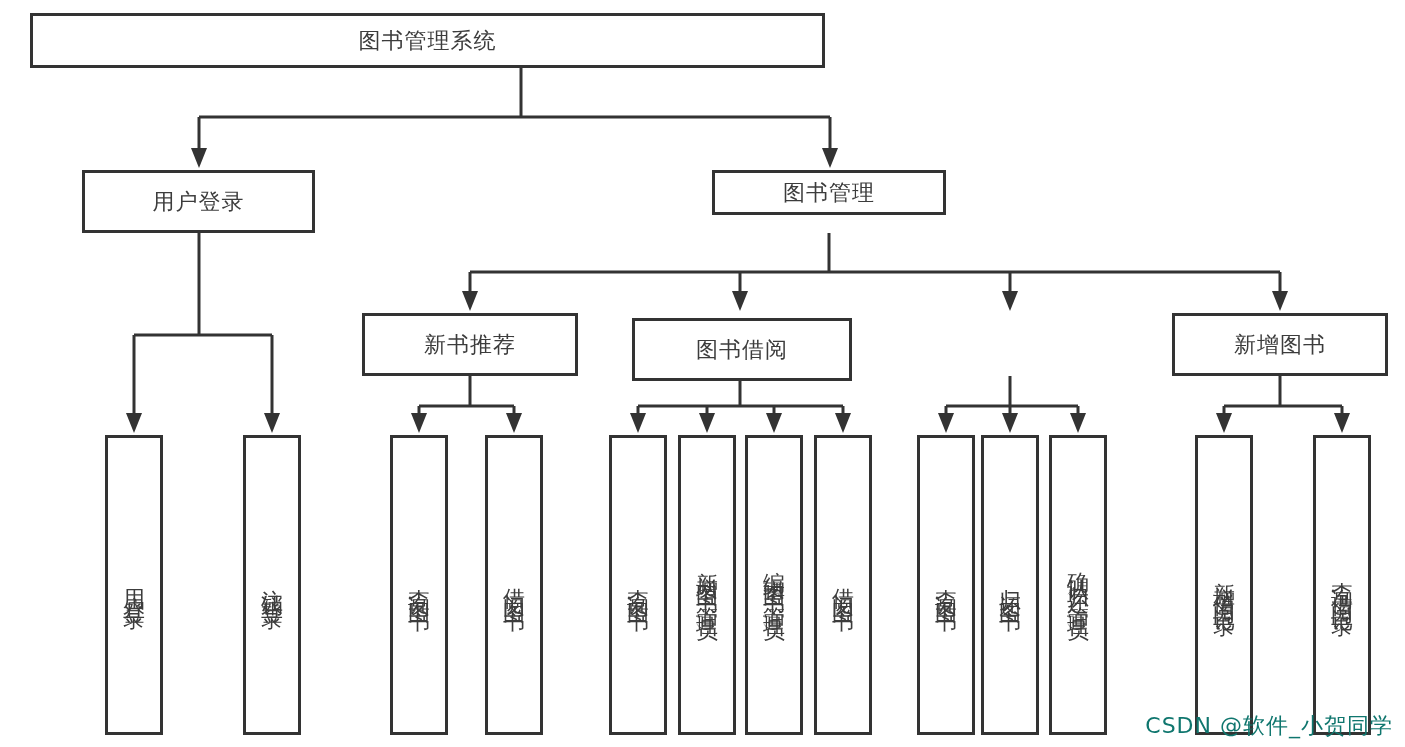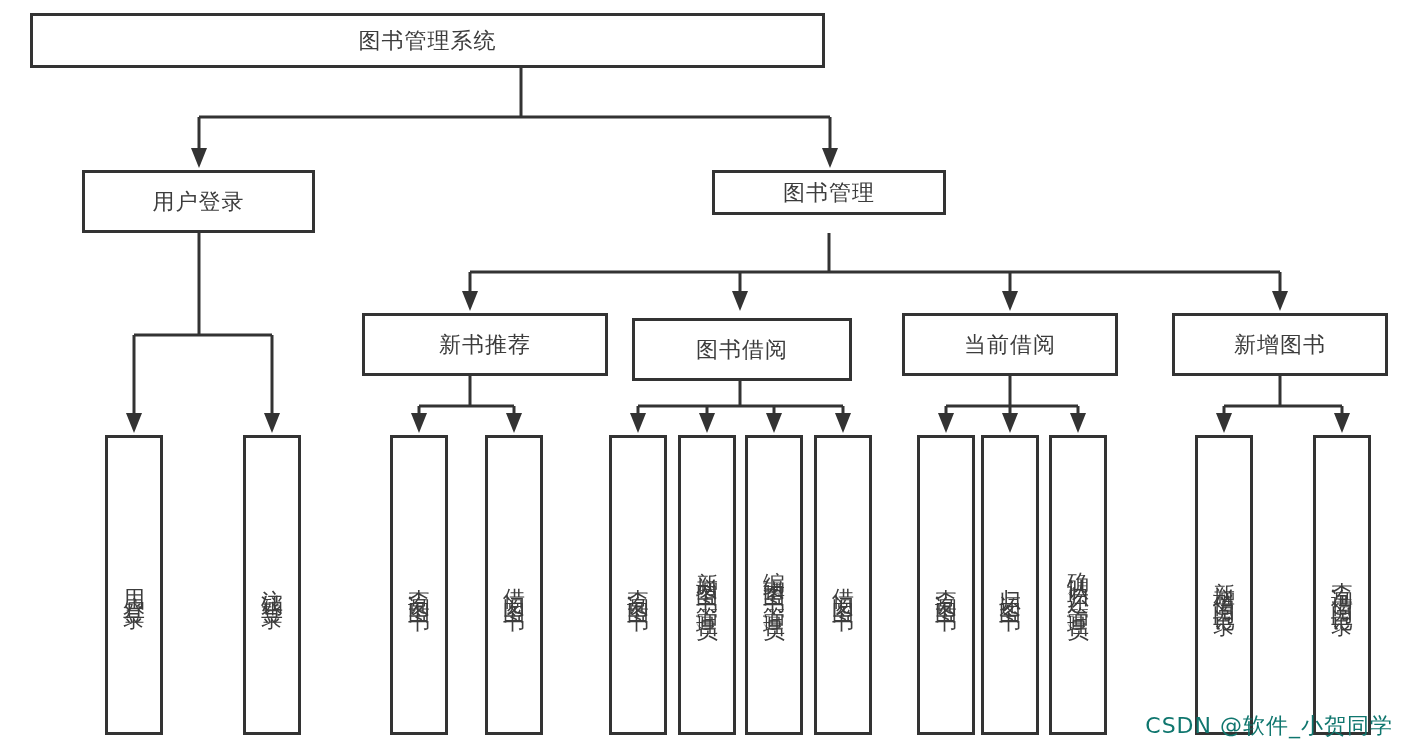--- a/index.html
+++ b/index.html
@@ -126,23 +126,22 @@
       <polygon points="1216,413 1232,413 1224,433"></polygon>
       <polygon points="1334,413 1350,413 1342,433"></polygon>
     </g>
   </svg>
 
   <div class="node h-text" style="left:20px; top:13px; width:795px; height:55px;margin-left:10px;">图书管理系统</div>
 
   <div class="node h-text" style="left:82px; top:170px; width:233px; height:63px;">用户登录</div>
   <div class="node h-text" style="left:712px; top:170px; width:234px; height:45px;">图书管理</div>
 
-  <div class="node h-text" style="left:362px; top:313px; width:246px; height:63px;">新书推荐</div>
+  <div class="node h-text" style="left:362px; top:313px; width:216px; height:63px;">新书推荐</div>
   <div class="node h-text" style="left:632px; top:318px; width:220px; height:63px;">图书借阅</div>
-  <div class="node h-text" style="left:902px; top:313px; width:216px; height:63px;">当前借阅</div>
   <div class="node h-text" style="left:1172px; top:313px; width:216px; height:63px;">新增图书</div>
 
   <div class="node v-text" style="left:105px; top:435px; width:58px; height:300px;">用户登录</div>
   <div class="node v-text" style="left:243px; top:435px; width:58px; height:300px;">注销登录</div>
 
   <div class="node v-text" style="left:390px; top:435px; width:58px; height:300px;">查询图书</div>
   <div class="node v-text" style="left:485px; top:435px; width:58px; height:300px;">借阅图书</div>
 
   <div class="node v-text" style="left:609px; top:435px; width:58px; height:300px;">查询图书</div>
   <div class="node v-text" style="left:678px; top:435px; width:58px; height:300px;">新增图书（管理员）</div>

